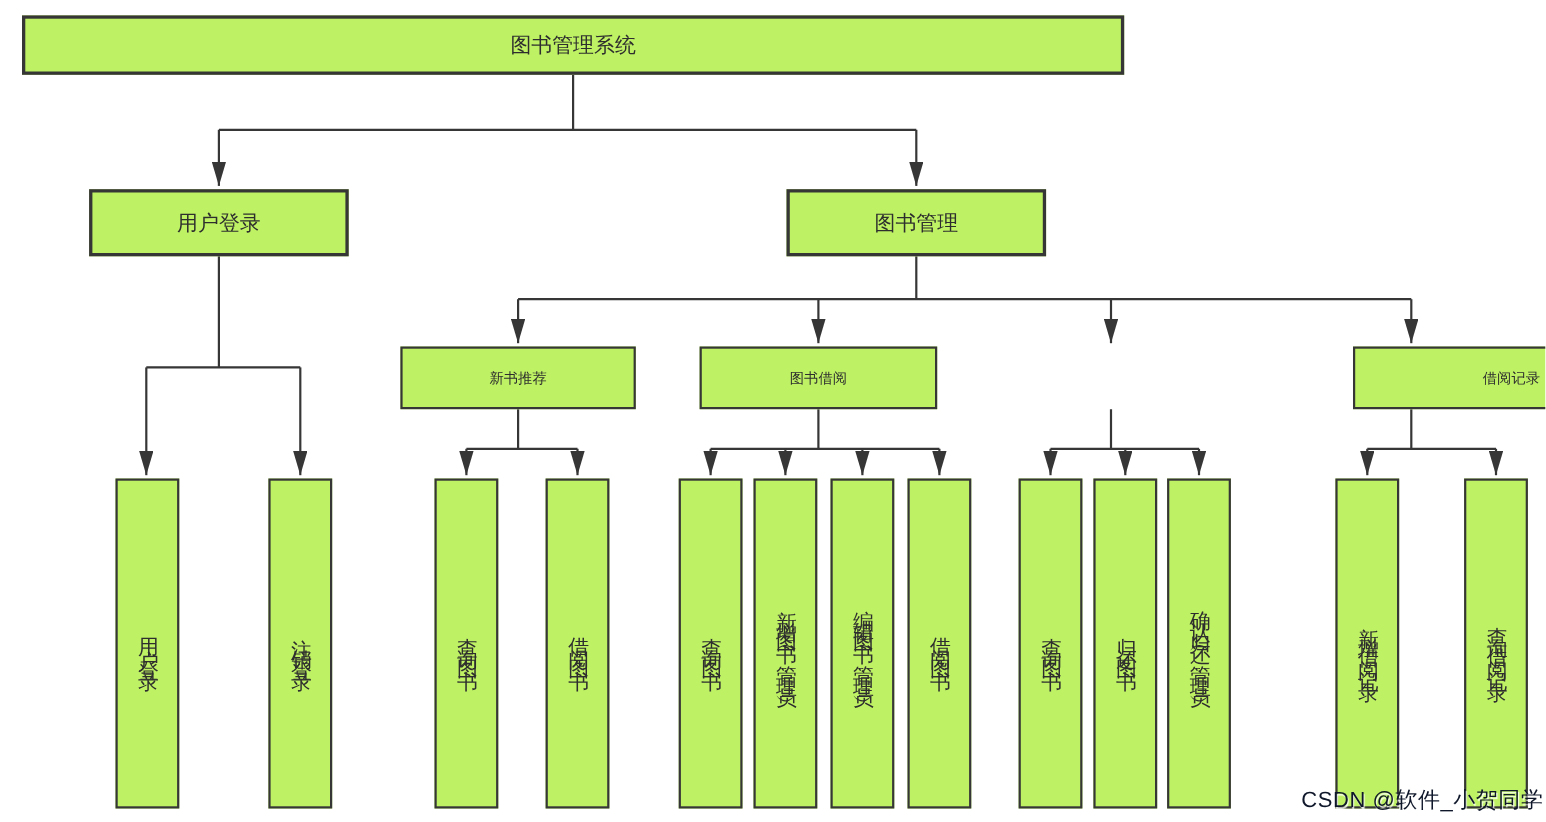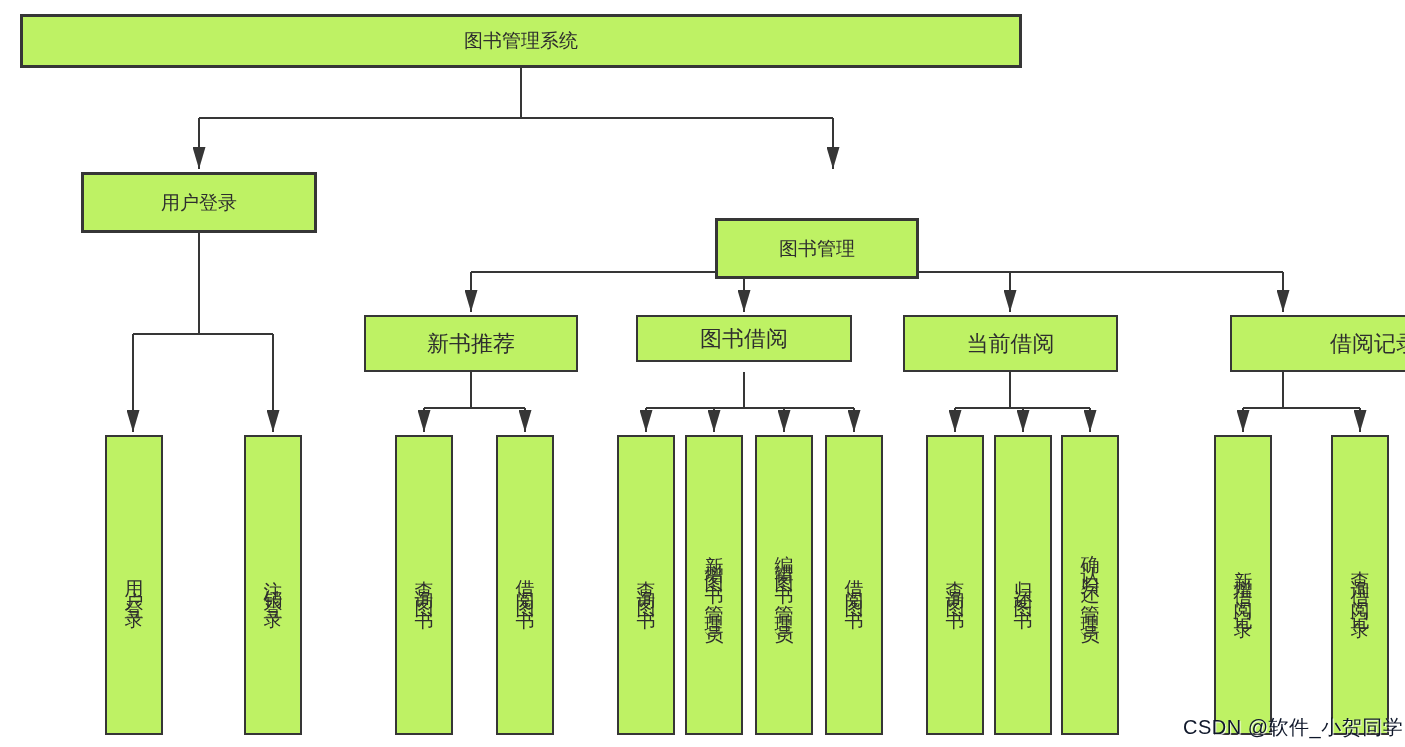--- a/index.html
+++ b/index.html
@@ -28,21 +28,21 @@
     background: #bef264;
     border: 3px solid #363636;
     display: flex;
     align-items: center;
     justify-content: center;
     color: #2e2e2e;
     font-size: 19px;
     z-index: 2;
     white-space: nowrap;
   }
-  .node.l3 { border-width: 2px; font-size: 22px; font-family: Liberation Mono, monospace; }
+  .node.l3 { border-width: 2px; font-size: 13px; font-family: Liberation Mono, monospace; }
   .node.leaf {
     top: 435px;
     width: 58px;
     height: 300px;
     border-width: 2px;
   }
   .node.leaf span {
     writing-mode: vertical-rl;
     text-orientation: mixed;
     letter-spacing: 10px;
@@ -102,32 +102,29 @@
     <path class="conn" marker-end="url(#ah)" d="M1360,408 V432"></path>
   </svg>
 
   <div class="node" style="left:20px; top:14px; width:1002px; height:54px;">
     <span>图书管理系统</span>
   </div>
 
   <div class="node" style="left:81px; top:172px; width:236px; height:61px;">
     <span>用户登录</span>
   </div>
-  <div class="node" style="left:715px; top:172px; width:204px; height:61px;margin-top:46px;">
+  <div class="node" style="left:715px; top:172px; width:236px; height:61px;">
     <span>图书管理</span>
   </div>
 
   <div class="node l3" style="left:364px; top:315px; width:214px; height:57px;">
     <span>新书推荐</span>
   </div>
-  <div class="node l3" style="left:636px; top:315px; width:216px; height:47px;">
+  <div class="node l3" style="left:636px; top:315px; width:216px; height:57px;">
     <span>图书借阅</span>
-  </div>
-  <div class="node l3" style="left:903px; top:315px; width:215px; height:57px;">
-    <span>当前借阅</span>
   </div>
   <div class="node l3" style="left:1230px; top:315px; width:244px; height:57px;padding-left:44px;">
     <span>借阅记录</span>
   </div>
 
   <div class="node leaf" style="left:105px;">
     <span>用户登录</span>
   </div>
   <div class="node leaf" style="left:244px;">
     <span>注销登录</span>

